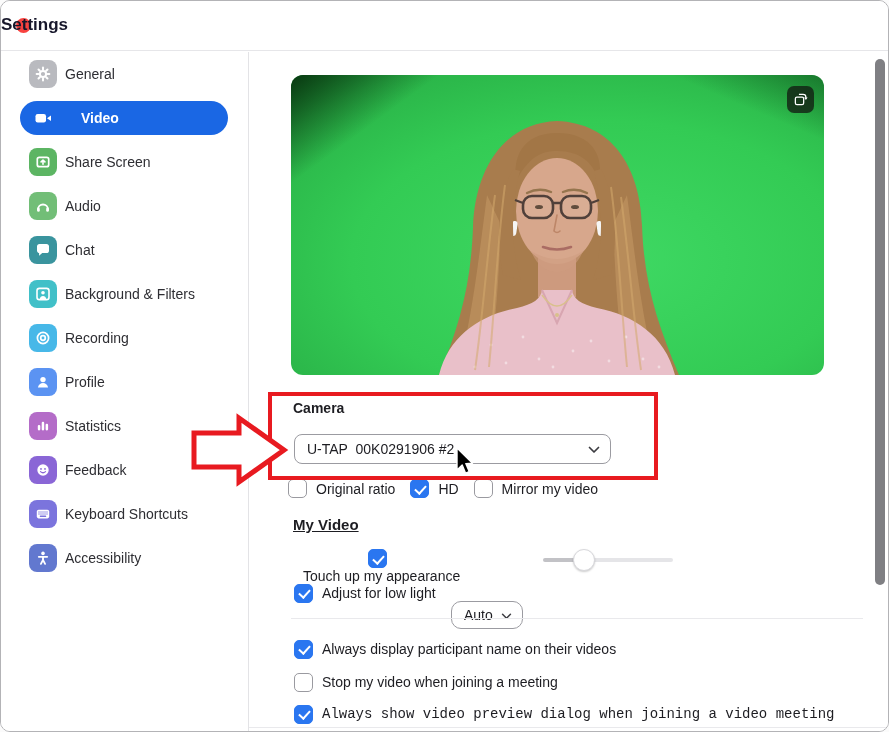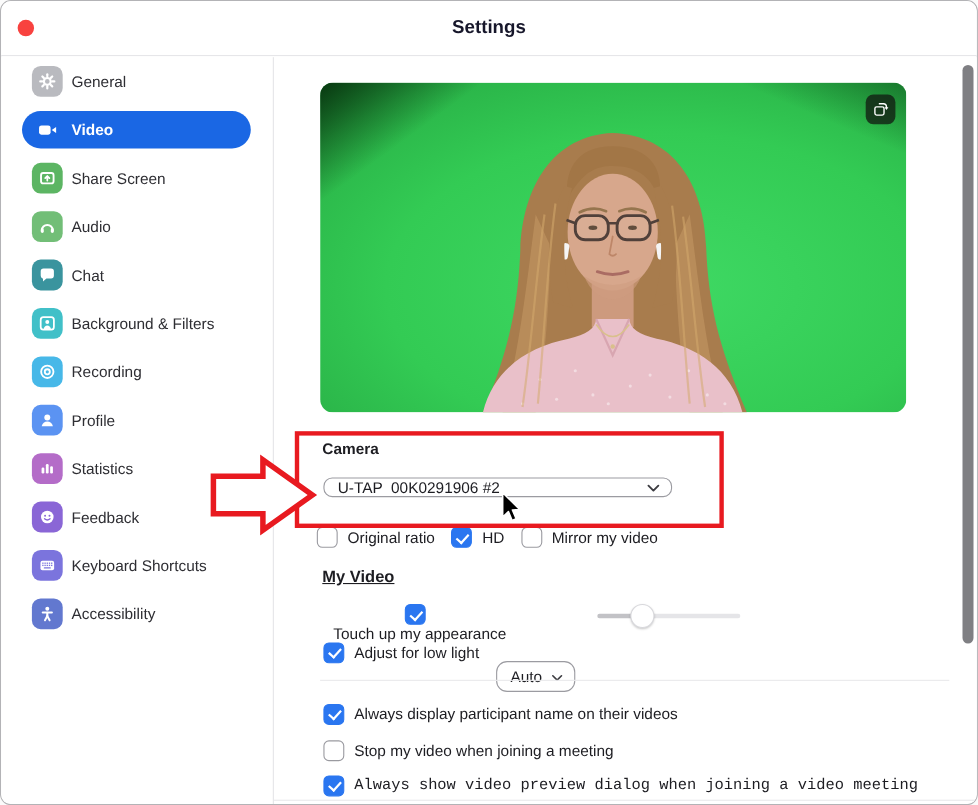--- a/index.html
+++ b/index.html
@@ -5,32 +5,32 @@
   * { margin:0; padding:0; box-sizing:border-box; }
   html,body { width:889px; height:732px; background:#fbfbfb; font-family:"Liberation Sans", sans-serif; }
   .window { position:absolute; left:0; top:0; width:889px; height:732px; background:#ffffff;
             border:1px solid #b3b3b6; border-radius:10px; overflow:hidden; }
 
   
   .titlebar { position:absolute; left:0; top:0; width:100%; height:50px; background:#ffffff;
               border-bottom:1px solid #e6e6e9; z-index:5; }
   .close-btn { position:absolute; left:15px; top:17px; width:15px; height:15px; border-radius:50%;
                background:#f8423f; }
-  .win-title { position:absolute; left:0; right:0; top:14px; text-align:center; font-size:17px;
+  .win-title { position:absolute; left:0; right:0; top:14px; font-size:17px;
                font-weight:bold; color:#17172b; }
 
   
   .sidebar { position:absolute; left:0; top:51px; bottom:0; width:248px; background:#ffffff;
              border-right:1px solid #e3e3e6; }
   .side-item { display:flex; align-items:center; height:44px; padding-left:28px; margin-right:20px;
                border-radius:18px; cursor:default; }
   .side-item .iconbox { width:28px; height:28px; border-radius:8px; display:flex; align-items:center;
                justify-content:center; flex:0 0 28px; }
   .side-item .lbl { margin-left:8px; font-size:14px; color:#2e2e33; white-space:nowrap; }
-  .side-item.selected { margin-left:19px; padding-left:9px; height:34px; margin-top:5px; margin-bottom:5px; }
+  .side-item.selected { margin-left:19px; padding-left:9px; height:34px; margin-top:5px; margin-bottom:5px;gap:16px; }
   .side-item.selected .lbl { color:#ffffff; font-weight:bold; }
   .side-item.selected .iconbox { background:transparent !important; }
 
   
   .main { position:absolute; left:248px; top:51px; width:641px; bottom:0; background:#ffffff; }
 
   .video-preview { position:absolute; left:42px; top:23px; width:533px; height:300px;
                    border-radius:12px; overflow:hidden; }
   .rotate-btn { position:absolute; left:496px; top:11px; width:27px; height:27px; border-radius:7px;
                 background:rgba(18,28,18,0.78); display:flex; align-items:center; justify-content:center; }
@@ -318,21 +318,21 @@
         <svg width="19" height="19" viewBox="0 0 24 24">
           <rect x="5.5" y="9" width="10.5" height="9.5" rx="2" fill="none" stroke="#fff" stroke-width="1.6"></rect>
           <path d="M10 5.5h5.2a3.6 3.6 0 0 1 3.6 3.6v1.4" fill="none" stroke="#fff" stroke-width="1.6"></path>
           <path d="M16.6 9.6h4.4l-2.2 3z" fill="#fff"></path>
         </svg>
       </div>
     </div>
 
     <div class="section-label" style="left:44px; top:348px;">Camera</div>
 
-    <div class="dropdown" style="left:45px; top:382px; width:317px; height:18px;text-align:center;">
+    <div class="dropdown" style="left:45px; top:382px; width:317px; height:30px;text-align:center;">
       <span class="dd-text">U-TAP  00K0291906 #2</span>
       <span class="chev">
         <svg width="12" height="8" viewBox="0 0 12 8">
             <path d="M1.5 1.5L6 6l4.5-4.5" fill="none" stroke="#3c3c41" stroke-width="1.7" stroke-linecap="round" stroke-linejoin="round"></path>
           </svg>
       </span>
     </div>
 
     <div class="cb-row" style="left:39px; top:427px;">
       <span class="cb-group">

